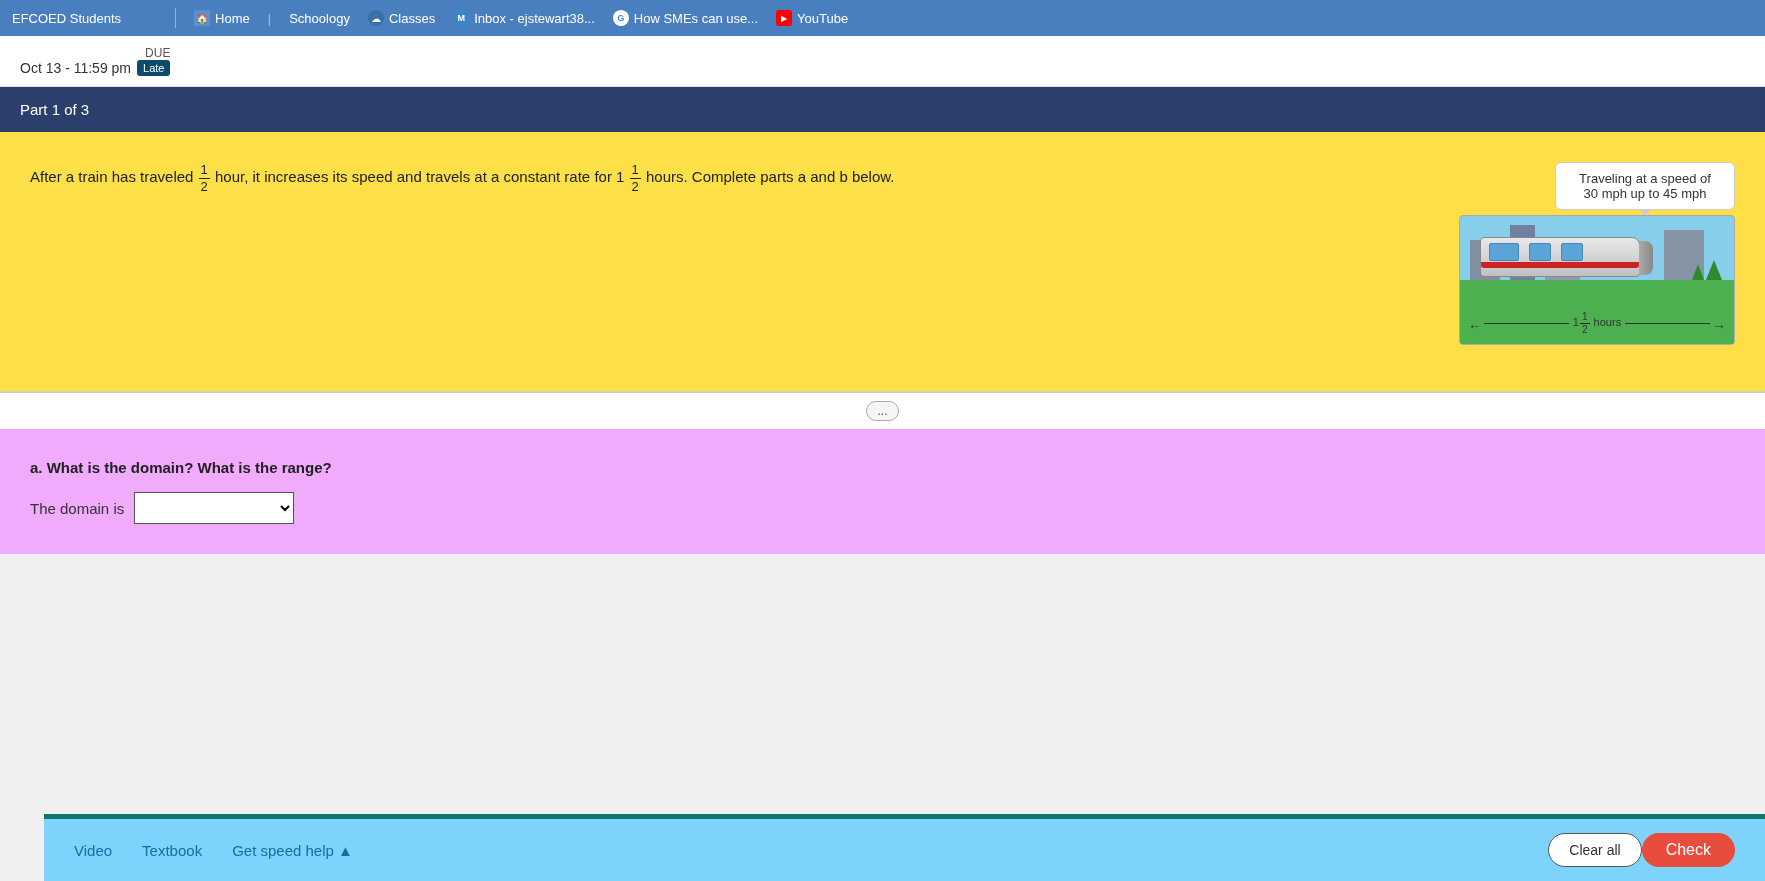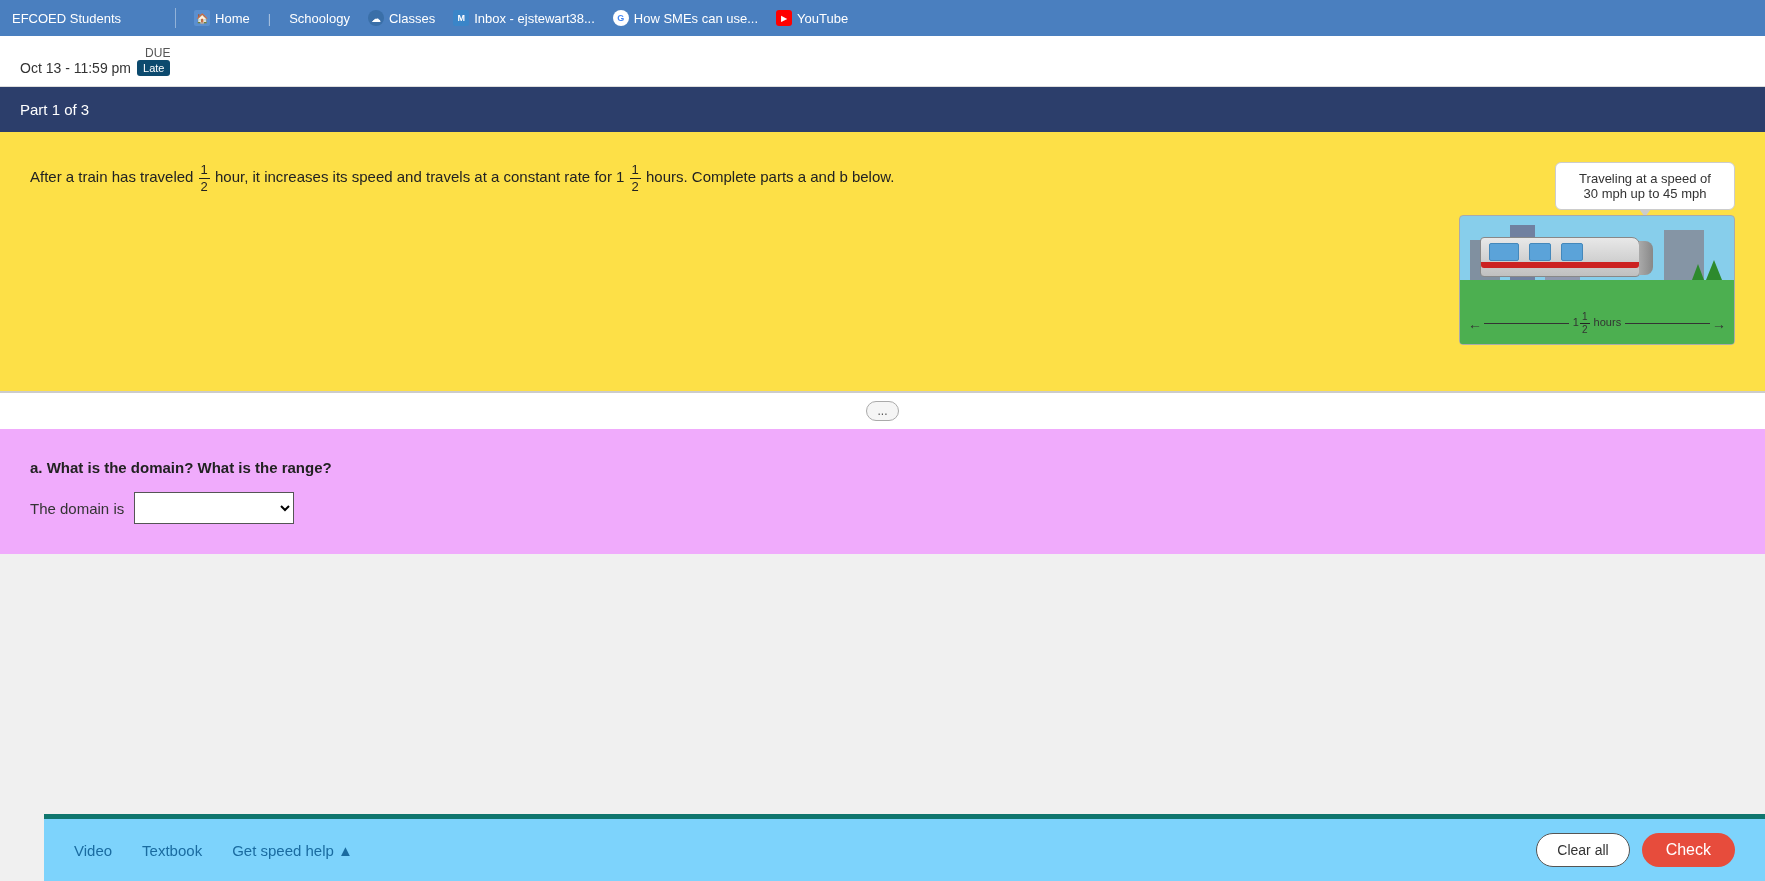--- a/index.html
+++ b/index.html
@@ -272,21 +272,20 @@
     }
     .footer-link {
       font-size: 15px;
       color: #1a6ba0;
       text-decoration: none;
       cursor: pointer;
       font-weight: 500;
     }
     .footer-right {
       display: flex;
-      gap: 12px;
     }
     .clear-all-btn {
       border: 1px solid #555;
       background: white;
       border-radius: 20px;
       padding: 8px 20px;
       font-size: 14px;
       cursor: pointer;
       color: #333;
     }

